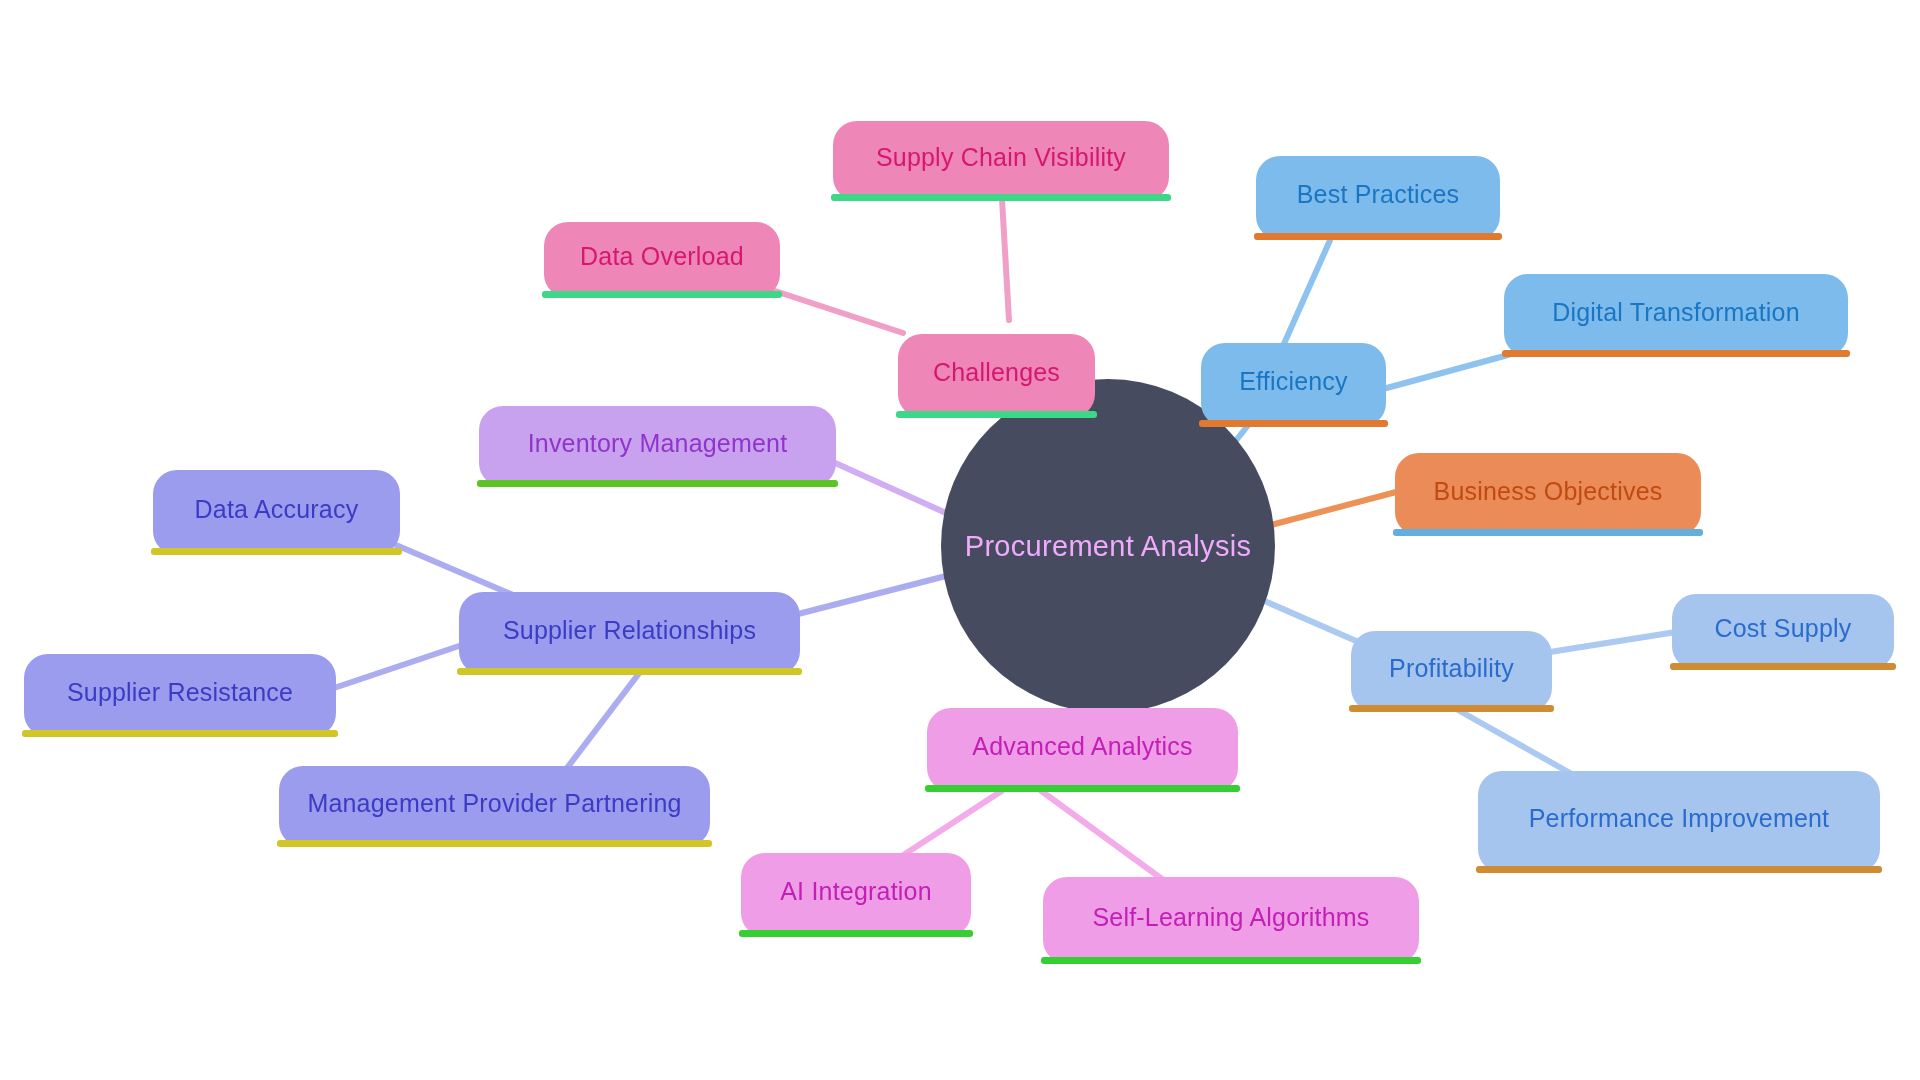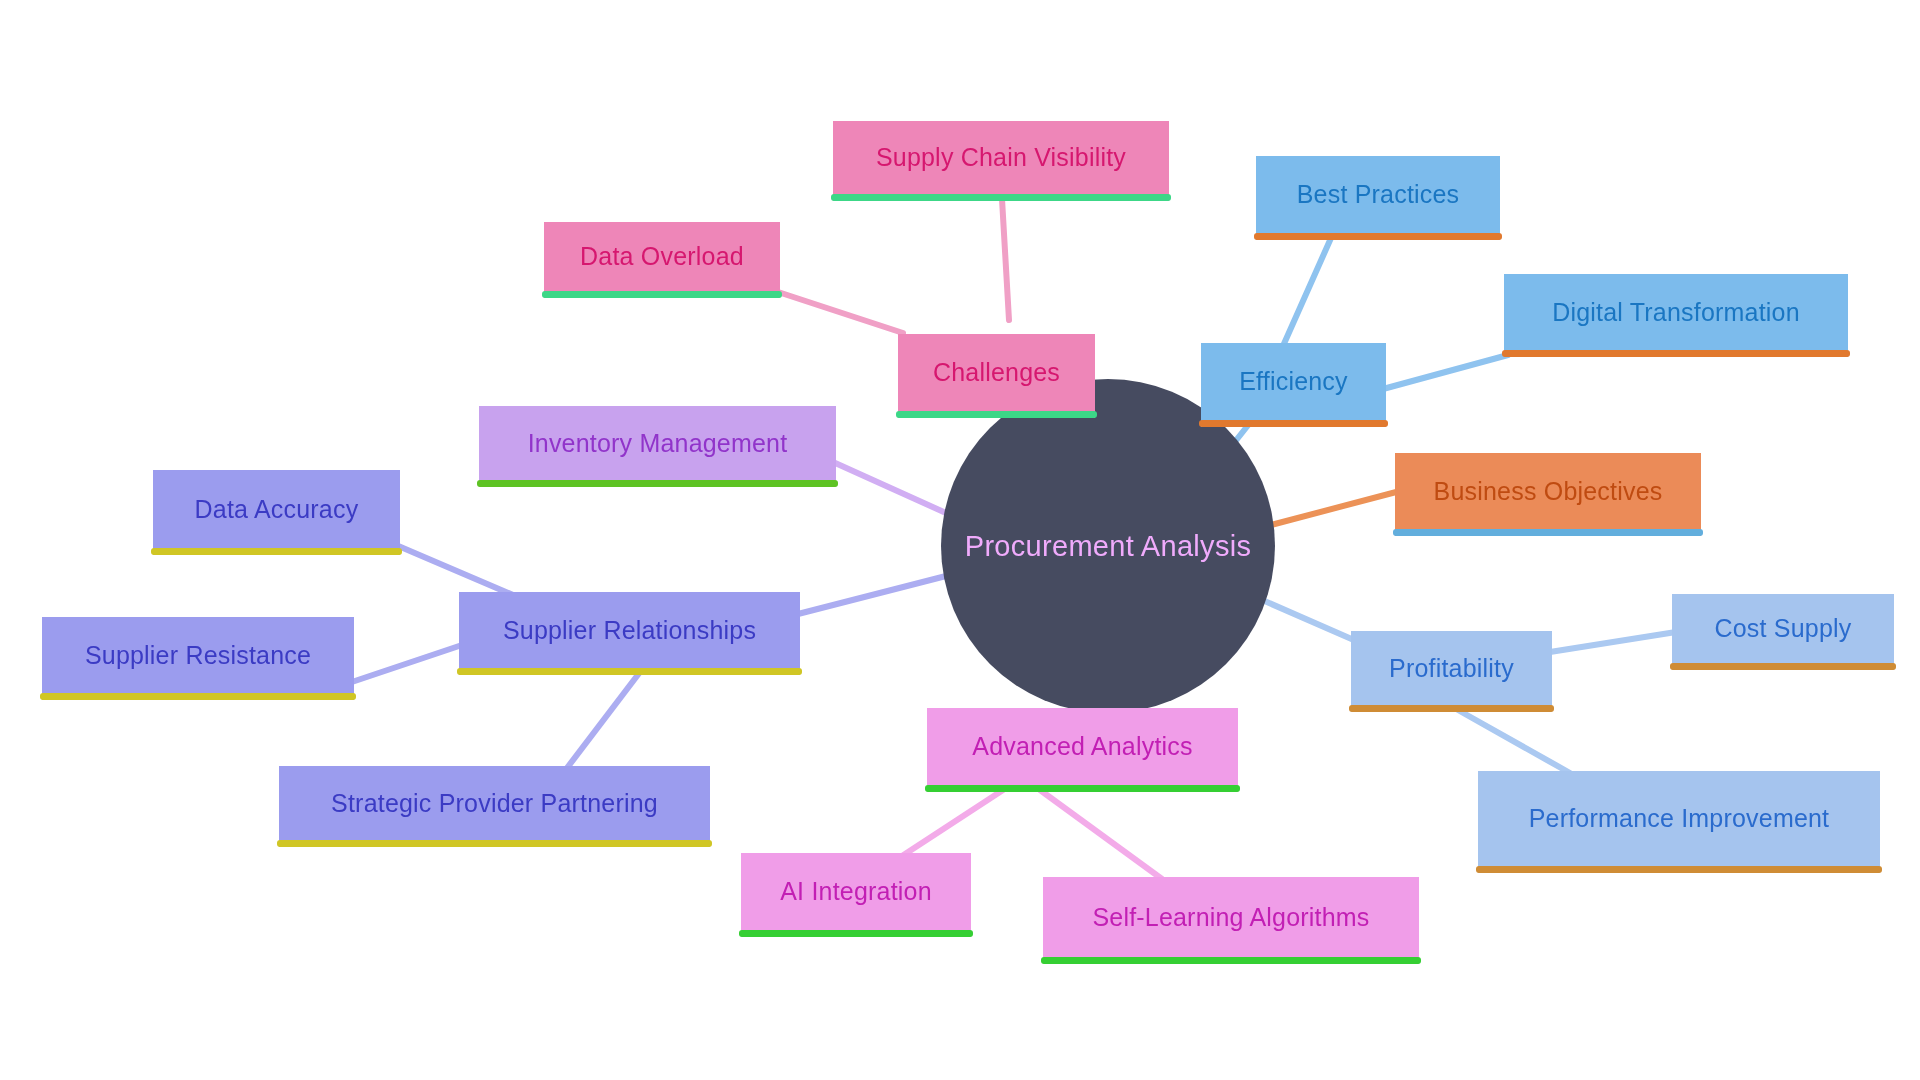--- a/index.html
+++ b/index.html
@@ -9,21 +9,21 @@
     font-family: "Liberation Sans", sans-serif;
     overflow: hidden;
     position: relative;
   }
   #canvas { position: absolute; left: 0; top: 0; width: 1920px; height: 1080px; }
   svg.edges { position: absolute; left: 0; top: 0; width: 1920px; height: 1080px; }
   svg.edges line { stroke-linecap: round; }
 
   .node {
     position: absolute;
-    border-radius: 0;
+    border-radius: 24px;
     display: flex;
     align-items: center;
     justify-content: center;
     padding-bottom: 7px;
     box-sizing: border-box;
     font-size: 25px;
     letter-spacing: 0.2px;
     white-space: nowrap;
   }
   .node .bar {
@@ -177,23 +177,23 @@
   <div class="node f-suppliers" style="left:153px;top:470px;width:247px;height:85px;">
     <span>Data Accuracy</span>
       <i class="bar"></i>
   </div>
 
   <div class="node f-suppliers" style="left:459px;top:592px;width:341px;height:83px;">
     <span>Supplier Relationships</span>
       <i class="bar"></i>
   </div>
 
-  <div class="node f-suppliers" style="left:24px;top:617px;width:312px;height:83px;margin-left:18px;">
+  <div class="node f-suppliers" style="left:24px;top:654px;width:312px;height:83px;">
     <span>Supplier Resistance</span>
       <i class="bar"></i>
   </div>
 
   <div class="node f-suppliers" style="left:279px;top:766px;width:431px;height:81px;">
-    <span>Strategic Provider Partnering</span>
+    <span>Management Provider Partnering</span>
       <i class="bar"></i>
   </div>
 
 </div>
 
 </body></html>

